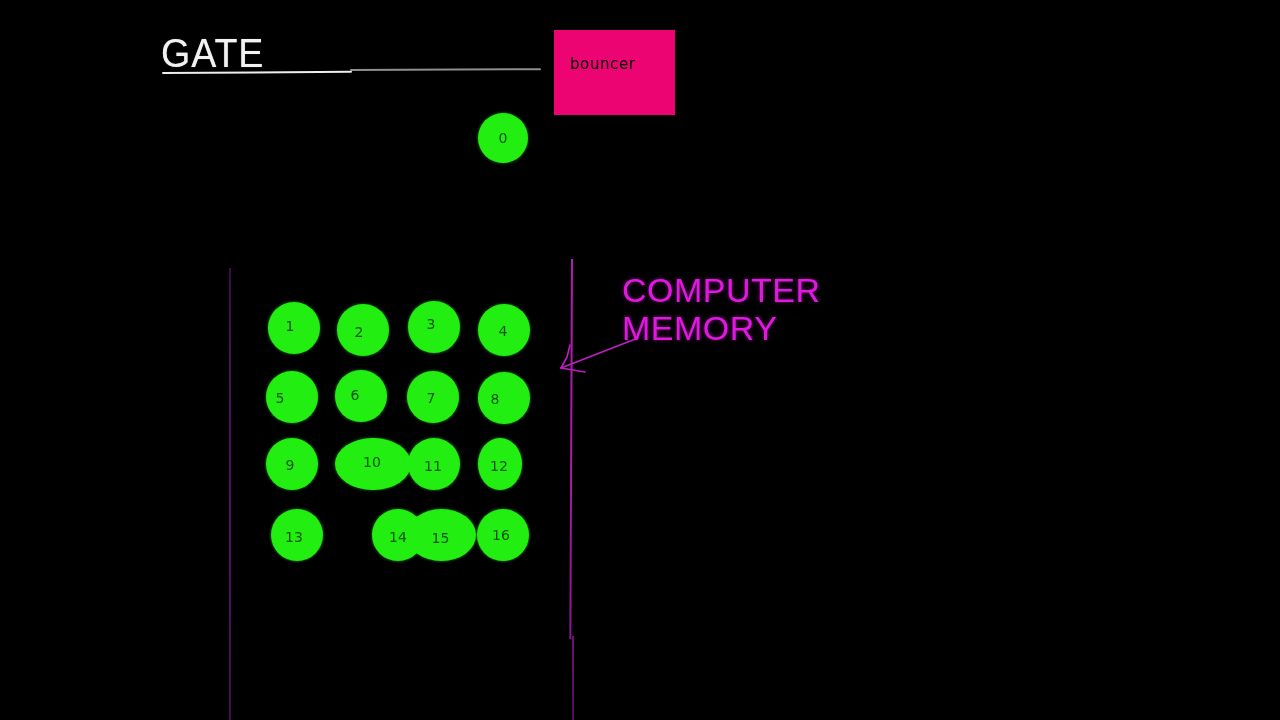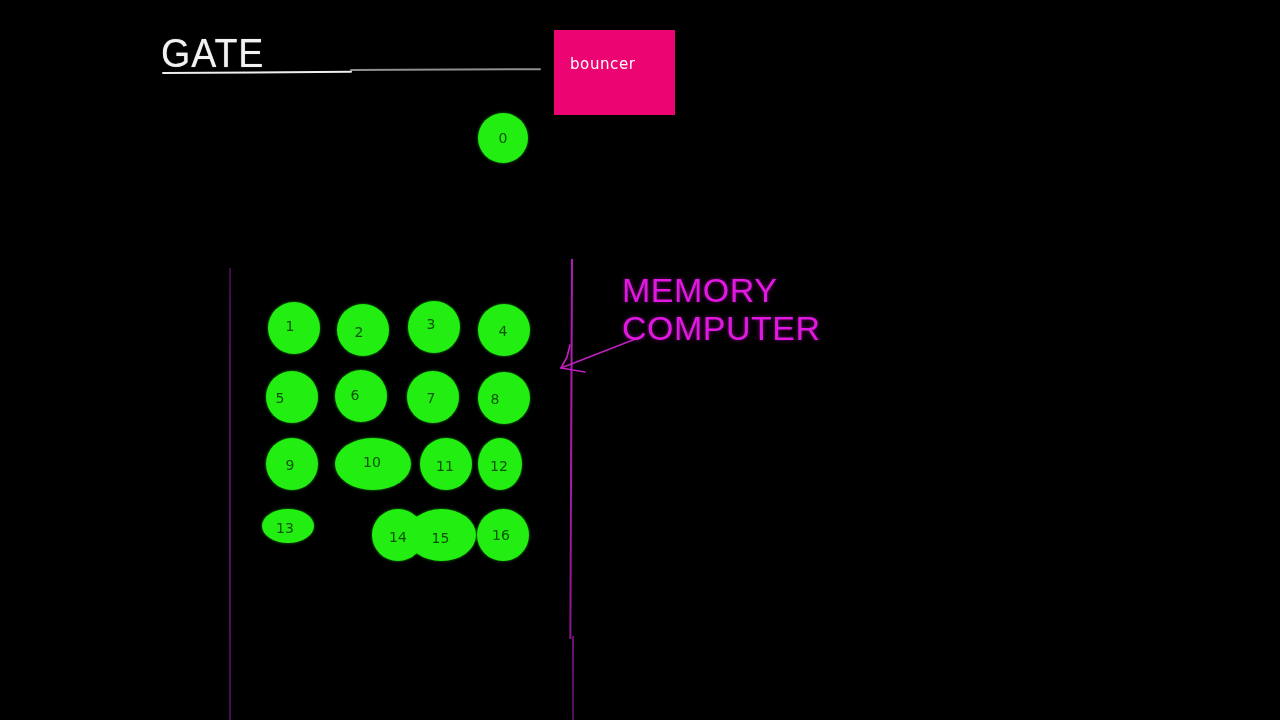--- a/index.html
+++ b/index.html
@@ -64,21 +64,21 @@
     width: 121px;
     height: 85px;
     background: #ec0572;
   }
   #bouncer-label {
     position: absolute;
     left: 16px;
     top: 25px;
     font-family: "DejaVu Sans", sans-serif;
     font-size: 15px;
-    color: #ffffff;
+    color: #000000;
     letter-spacing: 0.6px;
   }
 
   
   .node {
     position: absolute;
     border-radius: 50%;
     background: #22ee11;
     box-shadow: 0 0 3px rgba(40,255,30,0.55);
   }
@@ -188,44 +188,44 @@
       </div>
       <div class="node" style="left: 478px; top: 372px; width: 52px; height: 52px;">
         <div class="node-label" style="left: 50%; top: 50%; transform: translate(calc(-50% - 9px), calc(-50% + 1px));">8</div>
       </div>
       <div class="node" style="left: 266px; top: 438px; width: 52px; height: 52px;">
         <div class="node-label" style="left: 50%; top: 50%; transform: translate(calc(-50% - 2px), calc(-50% + 1px));">9</div>
       </div>
       <div class="node" style="left: 335px; top: 438px; width: 76px; height: 52px;">
         <div class="node-label" style="left: 50%; top: 50%; transform: translate(calc(-50% - 1px), calc(-50% - 2px));">10</div>
       </div>
-      <div class="node" style="left: 408px; top: 438px; width: 52px; height: 52px; margin-left: 12px;">
+      <div class="node" style="left: 408px; top: 438px; width: 52px; height: 52px;">
         <div class="node-label" style="left: 50%; top: 50%; transform: translate(calc(-50% - 1px), calc(-50% + 2px));">11</div>
       </div>
       <div class="node" style="left: 478px; top: 438px; width: 44px; height: 52px;">
         <div class="node-label" style="left: 50%; top: 50%; transform: translate(calc(-50% - 1px), calc(-50% + 2px));">12</div>
       </div>
-      <div class="node" style="left: 262px; top: 509px; width: 52px; height: 34px;">
+      <div class="node" style="left: 271px; top: 509px; width: 52px; height: 52px;">
         <div class="node-label" style="left: 50%; top: 50%; transform: translate(calc(-50% - 3px), calc(-50% + 2px));">13</div>
       </div>
       <div class="node" style="left: 336px; top: 509px; width: 52px; height: 52px; margin-left: 36px;">
         <div class="node-label" style="left: 50%; top: 50%; transform: translate(calc(-50% + 0px), calc(-50% + 2px));">14</div>
       </div>
       <div class="node" style="left: 407px; top: 509px; width: 69px; height: 52px;">
         <div class="node-label" style="left: 50%; top: 50%; transform: translate(calc(-50% - 1px), calc(-50% + 3px));">15</div>
       </div>
       <div class="node" style="left: 477px; top: 509px; width: 52px; height: 52px;">
         <div class="node-label" style="left: 50%; top: 50%; transform: translate(calc(-50% - 2px), calc(-50% + 0px));">16</div>
       </div>
     </div>
 
   <svg id="memory-arrow" viewBox="0 0 100 60" fill="none">
     <path id="arrow-shaft" d="M 90 8 L 13 38" stroke="#c01ec0" stroke-width="1.6" stroke-linecap="round"></path>
     <path id="arrow-barb-1" d="M 22 15 L 19 27 L 13 38" stroke="#c01ec0" stroke-width="1.6" stroke-linecap="round" stroke-linejoin="round"></path>
     <path id="arrow-barb-2" d="M 13 38 L 37 42" stroke="#c01ec0" stroke-width="1.6" stroke-linecap="round"></path>
   </svg>
 
   <div id="computer-memory-label">
+    <span>COMPUTER</span>
     <span>MEMORY</span>
-    <span>COMPUTER</span>
   </div>
 
 </div>
 
 </body></html>

